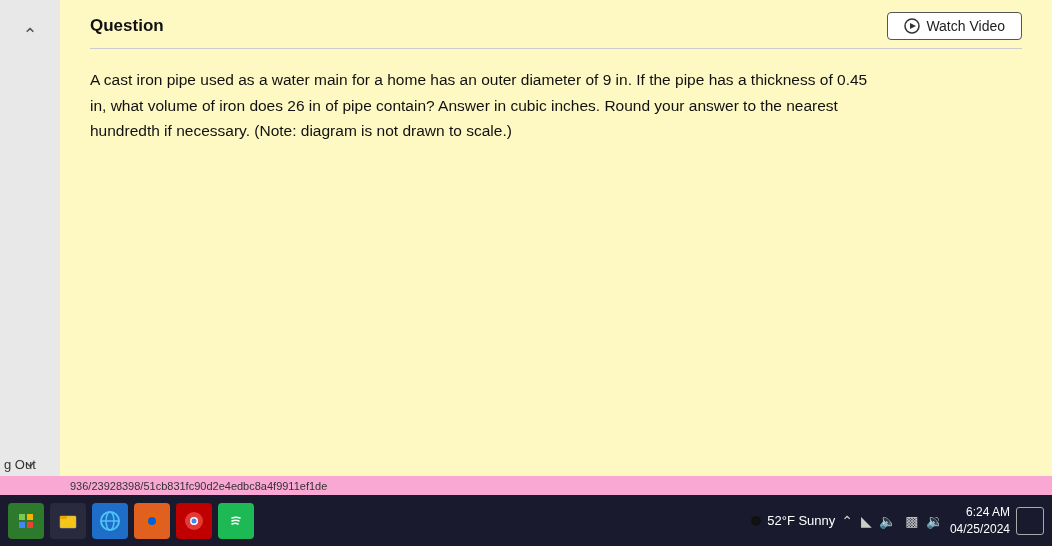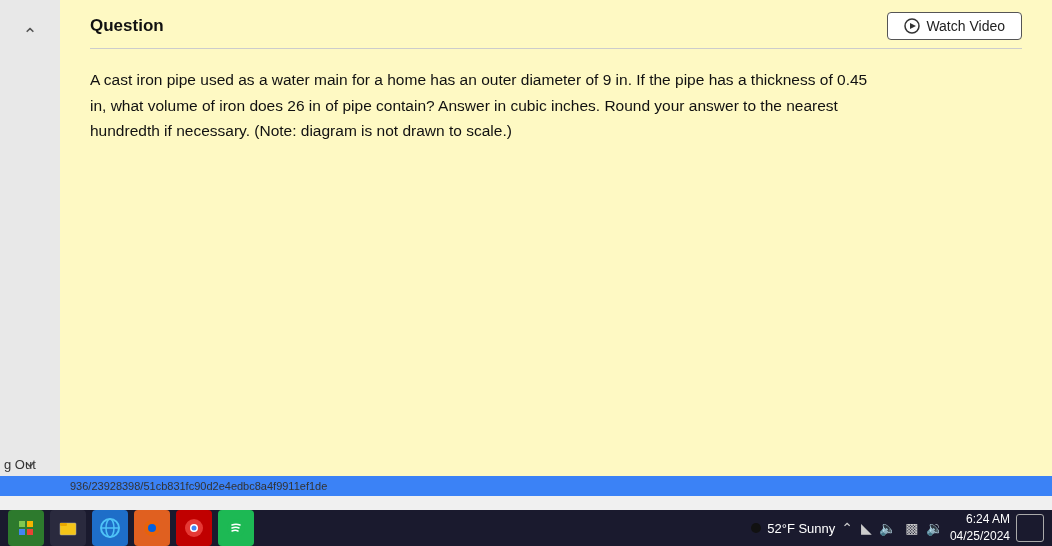--- a/index.html
+++ b/index.html
@@ -120,36 +120,36 @@
       padding: 4px 8px;
     }
 
     
     .url-bar {
       position: absolute;
       bottom: 50px;
       left: 0;
       right: 0;
       height: 20px;
-      background: #3b82f6;
+      background: #f9a8d4;
       font-size: 11px;
       color: #333;
       display: flex;
       align-items: center;
       padding-left: 70px;
       overflow: hidden;
     }
 
     
     .taskbar {
       position: absolute;
       bottom: 0;
       left: 0;
       right: 0;
-      height: 36px;
+      height: 51px;
       background: #1a1a2e;
       display: flex;
       align-items: center;
       padding: 0 8px;
       gap: 6px;
     }
 
     .taskbar-icon {
       width: 36px;
       height: 36px;

